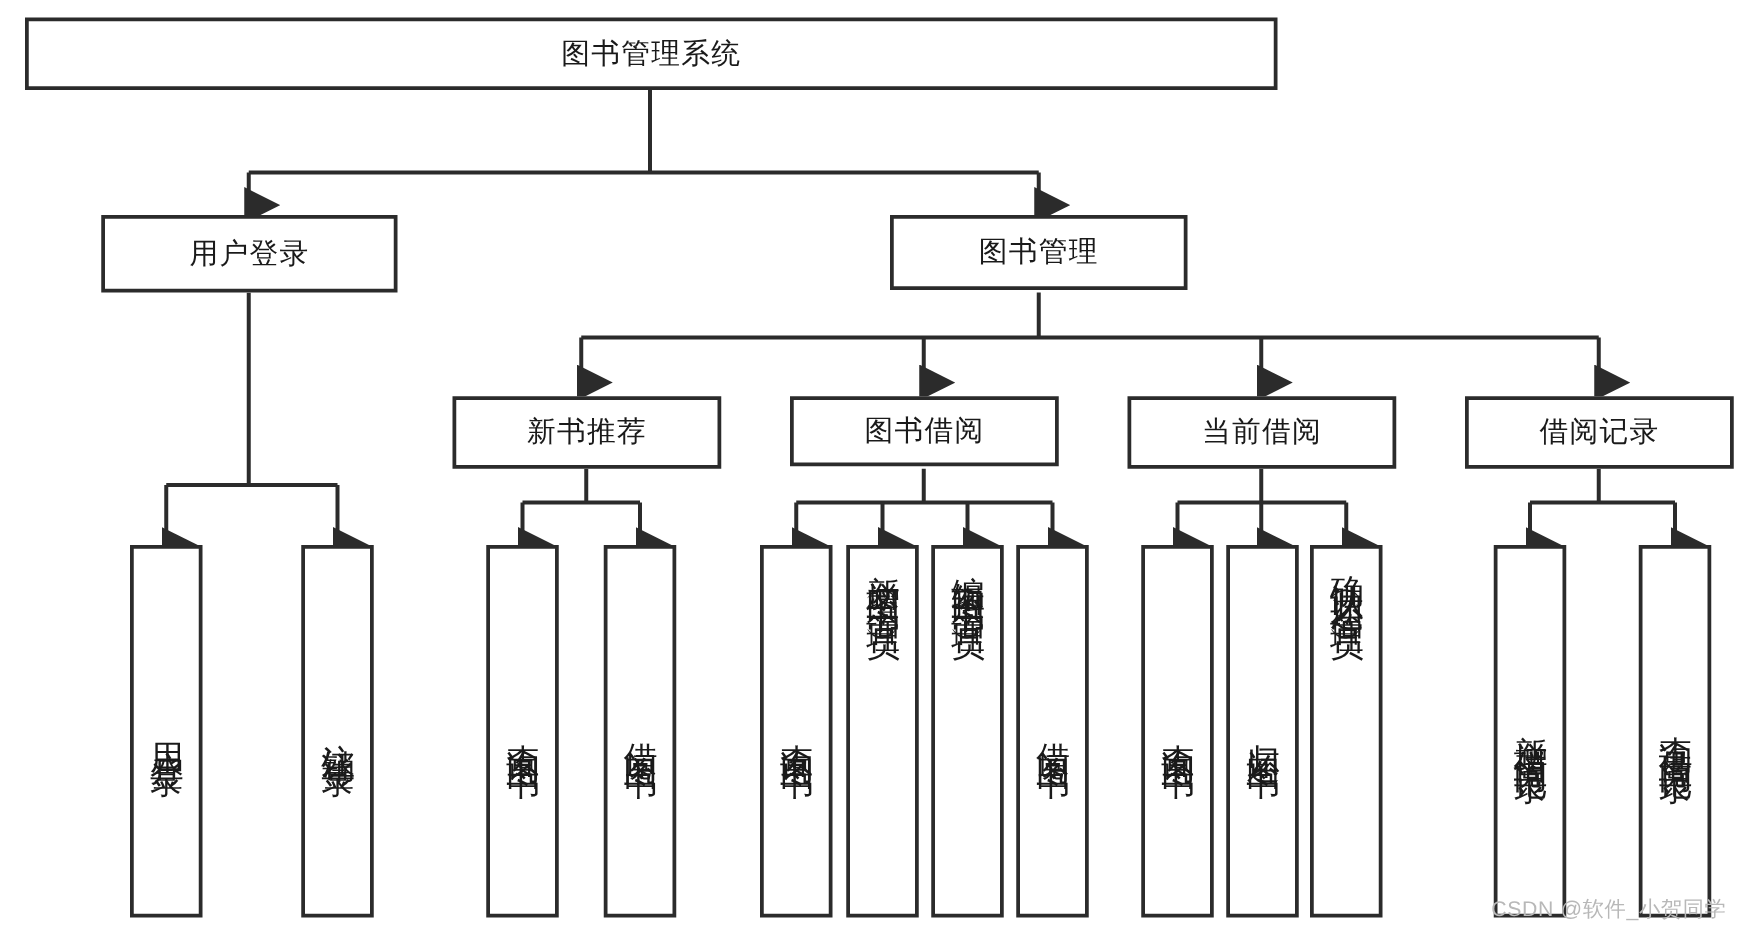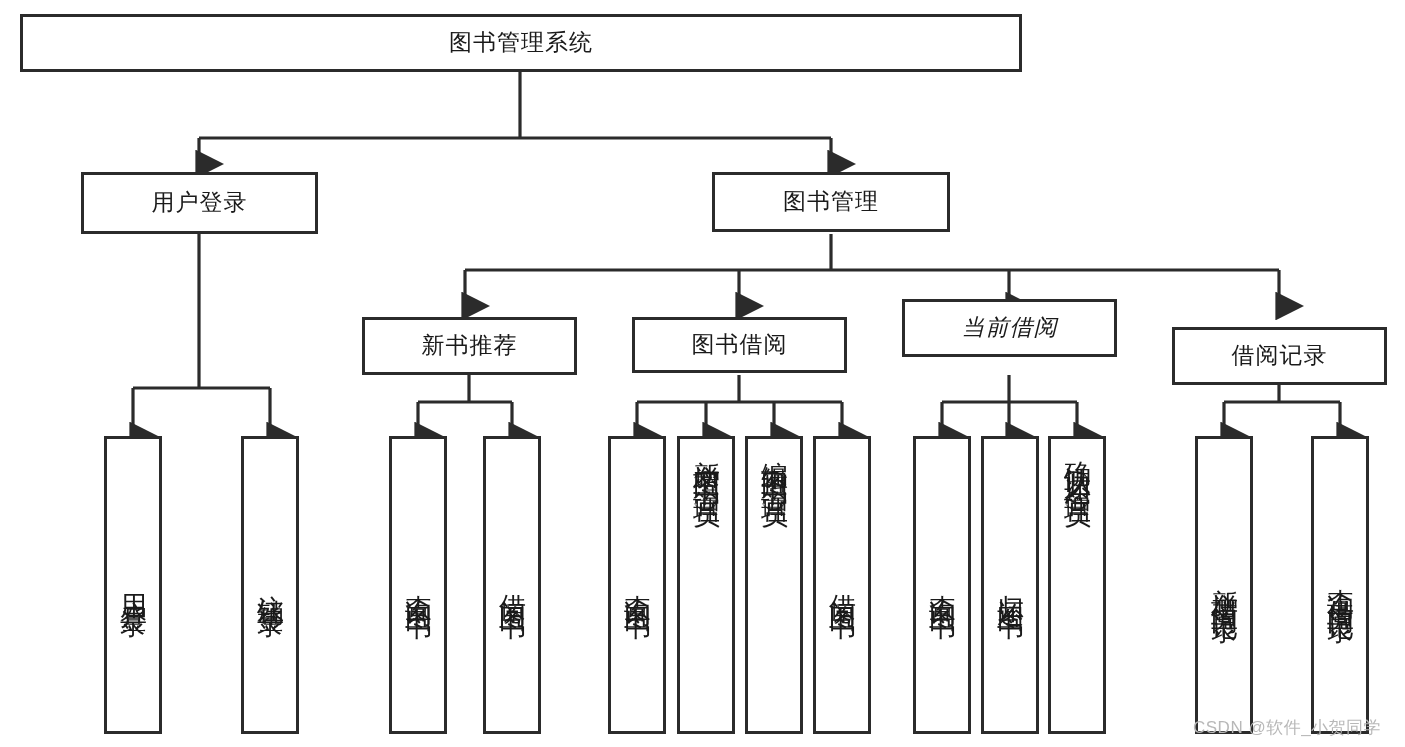--- a/index.html
+++ b/index.html
@@ -138,25 +138,25 @@
   </div>
 
   <div class="node horiz" style="left:362px; top:317px; width:215px; height:58px;">
     <span class="label">新书推荐</span>
   </div>
 
   <div class="node horiz" style="left:632px; top:317px; width:215px; height:56px;">
     <span class="label">图书借阅</span>
   </div>
 
-  <div class="node horiz" style="left:902px; top:299px; width:215px; height:58px;font-style:italic;">
+  <div class="node horiz" style="left:902px; top:317px; width:215px; height:58px;">
     <span class="label">当前借阅</span>
   </div>
 
-  <div class="node horiz" style="left:1172px; top:327px; width:215px; height:58px;">
+  <div class="node horiz" style="left:1172px; top:317px; width:215px; height:58px;">
     <span class="label">借阅记录</span>
   </div>
 
   <div class="node vert centered" style="left:104px; top:436px; width:58px; height:298px;">
     <span class="label">用户登录</span>
   </div>
 
   <div class="node vert centered" style="left:241px; top:436px; width:58px; height:298px;">
     <span class="label">注销登录</span>
   </div>

